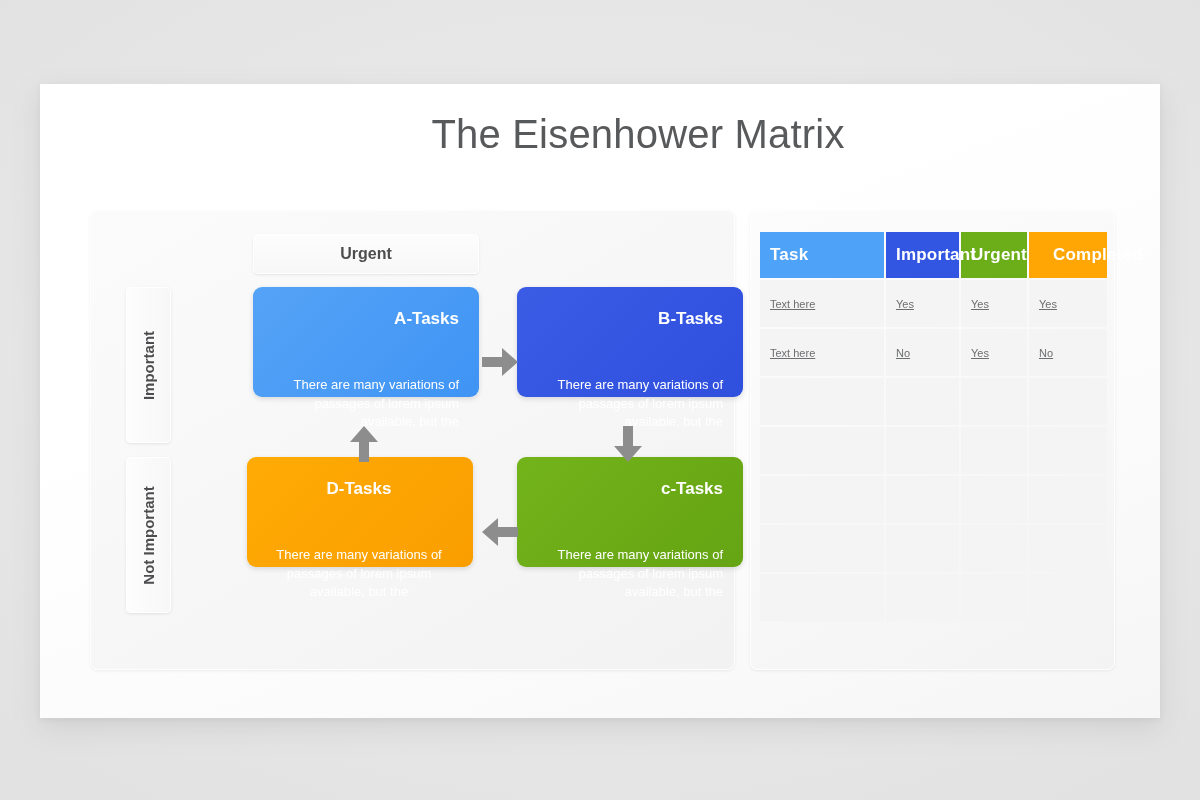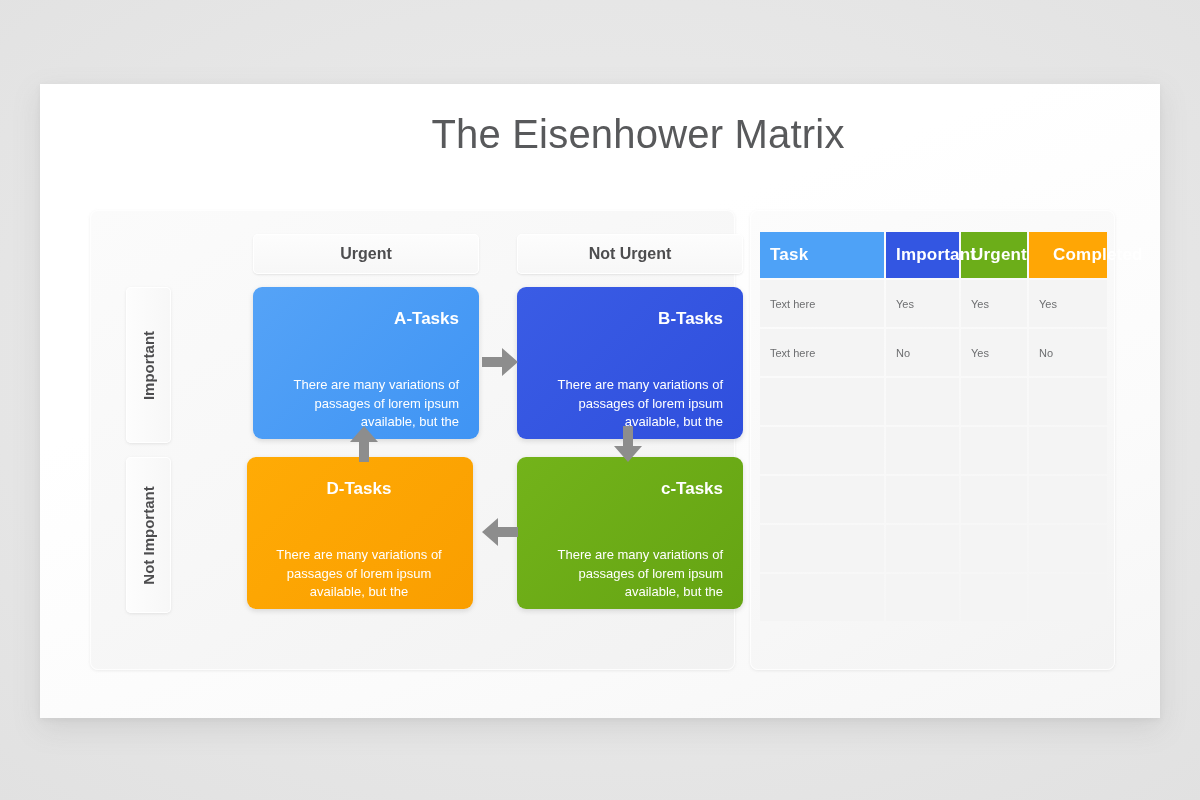--- a/index.html
+++ b/index.html
@@ -97,21 +97,21 @@
     font-weight: 700;
     color: #4d4d4f;
   }
   .row-head.important     { left: 36px; top: 77px;  height: 156px; }
   .row-head.not-important { left: 36px; top: 247px; height: 156px; }
 
   
   .card {
     position: absolute;
     width: 226px;
-    height: 152px;
+    height: 110px;
     border-radius: 9px;
     padding: 22px 20px 0 18px;
     text-align: right;
     color: #ffffff;
     box-shadow: 0 2px 5px rgba(110,110,110,0.22);
   }
   .card .card-title {
     font-size: 17px;
     font-weight: 700;
     line-height: 1.2;
@@ -170,42 +170,40 @@
   .tbl th.c-important { background: #3356e2; }
   .tbl th.c-urgent    { background: #6cae19; }
   .tbl th.c-completed { background: #ffa605; padding-left: 24px; }
   .tbl td {
     height: 47px;
     font-size: 11px;
     color: #6d6e70;
     padding: 0 10px;
     vertical-align: middle;
     background: #f4f4f4;
+    text-decoration: underline;
   }
   .tbl col.w-task      { width: 124px; }
   .tbl col.w-important { width: 73px; }
   .tbl col.w-urgent    { width: 66px; }
   .tbl col.w-completed { width: 78px; }
 </style>
 </head>
 <body>
 
 <div class="slide">
 
   <div class="title-block">
     <div class="slide-title">The Eisenhower Matrix</div>
   </div>
 
   <div class="matrix-panel">
 
     <div class="col-head urgent">
       <span>Urgent</span>
-    </div>
-    <div class="col-head not-urgent">
-      <span>Not Urgent</span>
     </div>
 
     <div class="row-head important">
       <span>Important</span>
     </div>
     <div class="row-head not-important">
       <span>Not Important</span>
     </div>
 
     <div class="card a">

